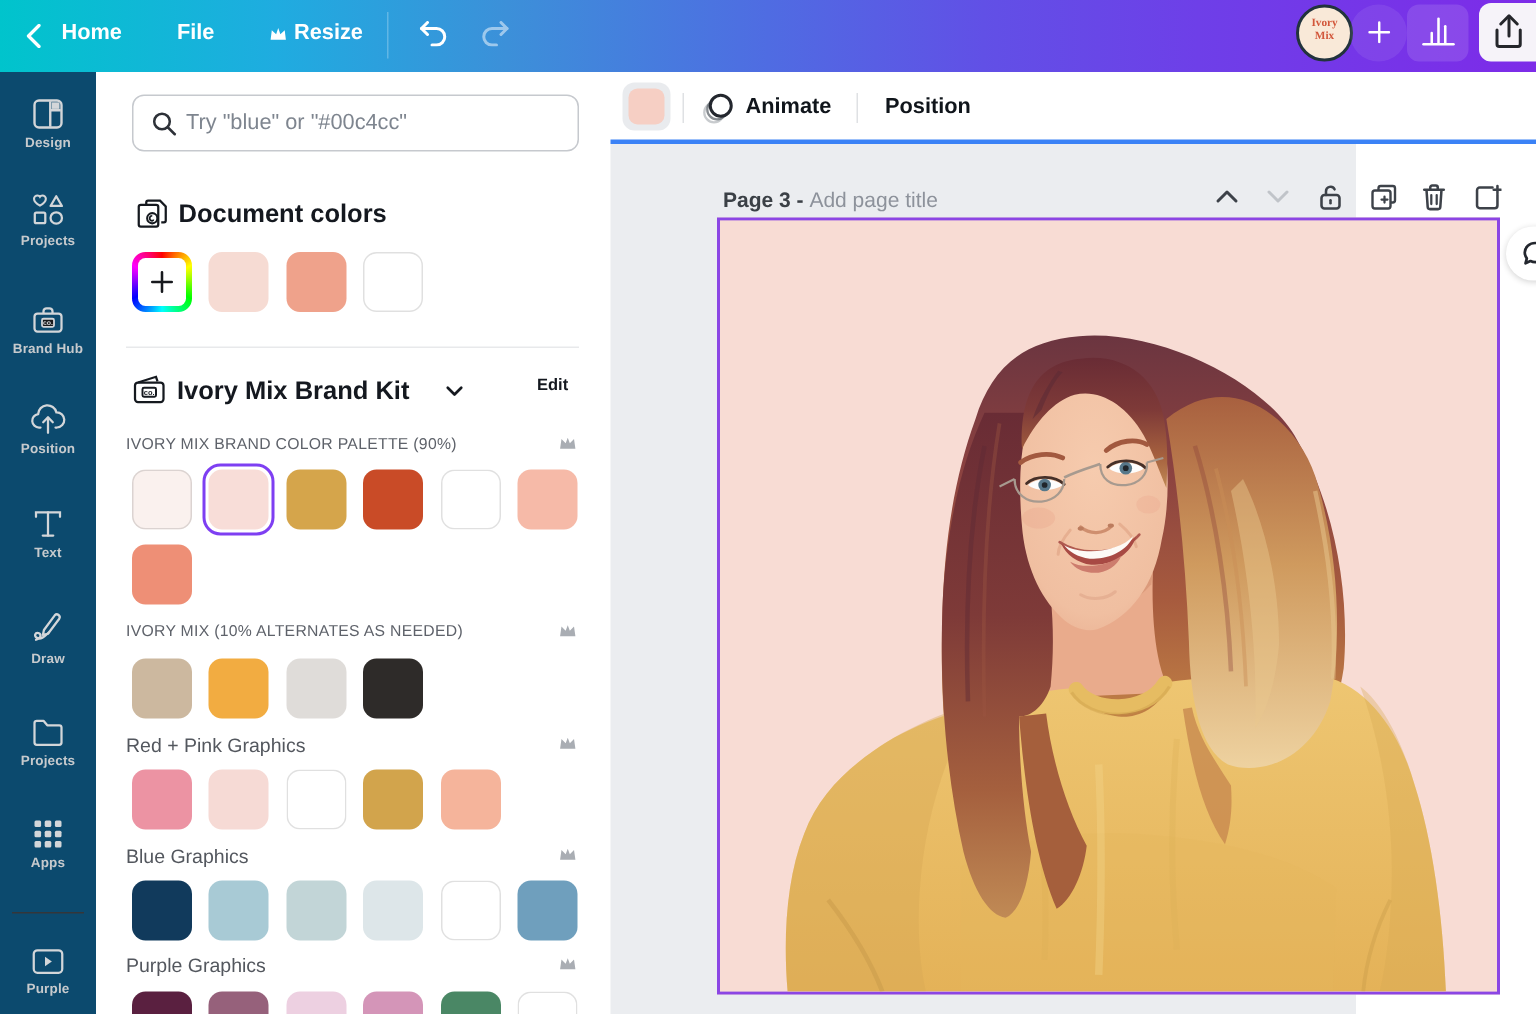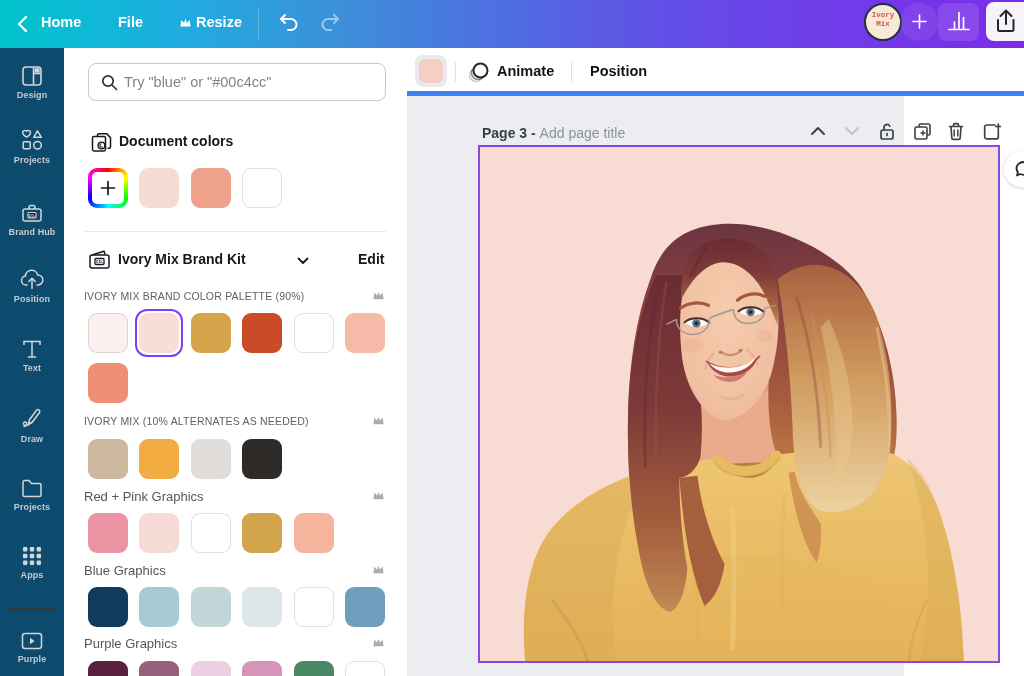--- a/index.html
+++ b/index.html
@@ -11,30 +11,30 @@
   .tb-txt { position:absolute; color:#fff; font-weight:700; font-size:14.5px; top:14px; }
   
   #sidebar { position:absolute; left:0; top:48px; width:64px; height:656px; background:#0c4a6e; }
   .sb-item { position:absolute; left:0; width:64px; text-align:center; color:#bcbfc4; }
   .sb-item svg { display:block; margin:0 auto; }
   .sb-label { font-size:9px; font-weight:700; color:#c7cacd; margin-top:3px; letter-spacing:.1px; }
   
   #panel { position:absolute; left:64px; top:48px; width:343px; height:628px; background:#fff; }
   #searchbox { position:absolute; left:24px; top:15px; width:298px; height:38px; border:1px solid #c6c9ce; border-radius:8px; background:#fff; }
   #searchbox .ph { position:absolute; left:35px; top:10px; font-size:14.5px; color:#7e858f; }
-  .sec-head { position:absolute; font-weight:700; font-size:14px; color:#14181f; }
+  .sec-head { position:absolute; font-weight:700; font-size:17px; color:#14181f; }
   .mini-head { position:absolute; font-size:10.5px; color:#5e626a; letter-spacing:.2px; }
   .gray-head { position:absolute; font-size:13px; color:#53575e; }
   .sw { position:absolute; width:40px; height:40px; border-radius:9px; }
   .sw.br { box-shadow:inset 0 0 0 1px rgba(0,0,0,.12); }
   .sw.sel::after { content:""; position:absolute; left:-4px; top:-4px; right:-4px; bottom:-4px; border:2px solid #7e3ff2; border-radius:12px; }
   .crown { position:absolute; width:13px; height:12px; }
   .divider { position:absolute; left:20px; width:302px; height:1px; background:#e8e9eb; }
   
-  #toolbar { position:absolute; left:407px; top:48px; width:617px; height:48px; background:#fff; border-bottom:5px solid #3b82f6; }
+  #toolbar { position:absolute; left:407px; top:48px; width:617px; height:48px; background:#fff; border-bottom:3px solid #3b82f6; }
   #toolbar .vsep { position:absolute; top:14px; width:1px; height:20px; background:#dfe1e4; }
   .tbar-txt { position:absolute; top:15px; font-size:14.5px; font-weight:700; color:#10151b; }
   
   #canvasarea { position:absolute; left:407px; top:96px; width:497px; height:580px; background:#ebedf0; }
   #page { position:absolute; left:71px; top:49px; width:522px; height:518px; background:#f8dcd4; border:2px solid #8b46e4; }
   #commentpill { position:absolute; left:597px; top:55px; width:42px; height:36px; background:#fff; border-radius:18px; box-shadow:0 1px 4px rgba(0,0,0,.18); }
 </style>
 </head>
 <body>
 
@@ -52,21 +52,21 @@
   <svg class="abs" style="left:278px;top:14px" width="21" height="17" viewBox="0 0 21 17">
       <path d="M7 1 L3 5 L7 9" fill="none" stroke="#fff" stroke-width="2" stroke-linecap="round" stroke-linejoin="round"></path>
       <path d="M3 5 H13 a5.5 5.5 0 0 1 0 11 H10" fill="none" stroke="#fff" stroke-width="2" stroke-linecap="round"></path>
     </svg>
   <svg class="abs" style="left:320px;top:14px;opacity:.5" width="21" height="17" viewBox="0 0 21 17">
       <path d="M14 1 L18 5 L14 9" fill="none" stroke="#fff" stroke-width="2" stroke-linecap="round" stroke-linejoin="round"></path>
       <path d="M18 5 H8 a5.5 5.5 0 0 0 0 11 H11" fill="none" stroke="#fff" stroke-width="2" stroke-linecap="round"></path>
     </svg>
 
   <div class="abs" style="left:864px;top:3px;width:38px;height:38px;border-radius:50%;background:#f9e9d8;border:2px solid #22333d;"></div>
-  <div class="abs" style="left:864px;top:11px;width:38px;text-align:center;font-size:7.5px;font-weight:700;color:#d2573b;line-height:8.5px;font-family:Liberation Mono, monospace;">Ivory<br>Mix</div>
+  <div class="abs" style="left:864px;top:11px;width:38px;text-align:center;font-size:7.5px;font-weight:700;color:#d2573b;line-height:8.5px;font-family:Liberation Serif, serif;">Ivory<br>Mix</div>
   <div class="abs" style="left:900px;top:3px;width:38px;height:38px;border-radius:50%;background:rgba(255,255,255,.08);"></div>
   <svg class="abs" style="left:912px;top:14px" width="15" height="15" viewBox="0 0 15 15">
       <path d="M7.5 1 V14 M1 7.5 H14" stroke="#fff" stroke-width="1.6" stroke-linecap="round"></path>
     </svg>
 
   <div class="abs" style="left:938px;top:3px;width:41px;height:38px;border-radius:8px;background:rgba(255,255,255,.12);"></div>
   <svg class="abs" style="left:947px;top:11px" width="24" height="21" viewBox="0 0 24 21">
       <path d="M2 18.5 H22" stroke="#fff" stroke-width="1.7" stroke-linecap="round"></path>
       <path d="M7.5 18 V11" stroke="#fff" stroke-width="1.7" stroke-linecap="round"></path>
       <path d="M12 18 V1.5" stroke="#fff" stroke-width="1.7" stroke-linecap="round"></path>
@@ -193,21 +193,21 @@
   <svg class="abs" style="left:24px;top:201px" width="23" height="21" viewBox="0 0 23 21">
       <rect x="2" y="6" width="19" height="13" rx="2" fill="none" stroke="#15191f" stroke-width="1.5"></rect>
       <path d="M4 6 L16 2.2 17 5.2" fill="none" stroke="#15191f" stroke-width="1.5"></path>
       <rect x="7" y="9.5" width="9" height="6" rx="1" fill="#fff" stroke="#15191f" stroke-width="1.3"></rect>
       <text x="11.5" y="14.3" font-size="5" font-weight="bold" fill="#15191f" text-anchor="middle" font-family="Liberation Sans">co.</text>
     </svg>
   <div class="sec-head" style="left:54px;top:203px">Ivory Mix Brand Kit</div>
   <svg class="abs" style="left:233px;top:209px" width="12" height="8" viewBox="0 0 12 8">
       <path d="M1.5 1.5 L6 6 L10.5 1.5" fill="none" stroke="#15191f" stroke-width="1.8" stroke-linecap="round" stroke-linejoin="round"></path>
     </svg>
-  <div class="sec-head" style="left:294px;top:203px;font-size:14px">Edit</div>
+  <div class="sec-head" style="left:294px;top:203px;font-size:11px">Edit</div>
 
   <div class="mini-head" style="left:20px;top:242px">IVORY MIX BRAND COLOR PALETTE (90%)</div>
   <svg class="crown" style="left:308px;top:241px" viewBox="0 0 14 12">
       <path d="M1.5 10.5 L2.5 3.5 L5.5 6.5 L7 2.5 L8.5 6.5 L11.5 3.5 L12.5 10.5 Z" fill="#a9adb3"></path>
     </svg>
   <div class="sw br" style="left:24px;top:265px;background:#faf1ee"></div>
   <div class="sw sel" style="left:75px;top:265px;background:#f8ddd8"></div>
   <div class="sw" style="left:127px;top:265px;background:#d5a54b"></div>
   <div class="sw" style="left:178px;top:265px;background:#c94b27"></div>
   <div class="sw br" style="left:230px;top:265px;background:#fff"></div>

